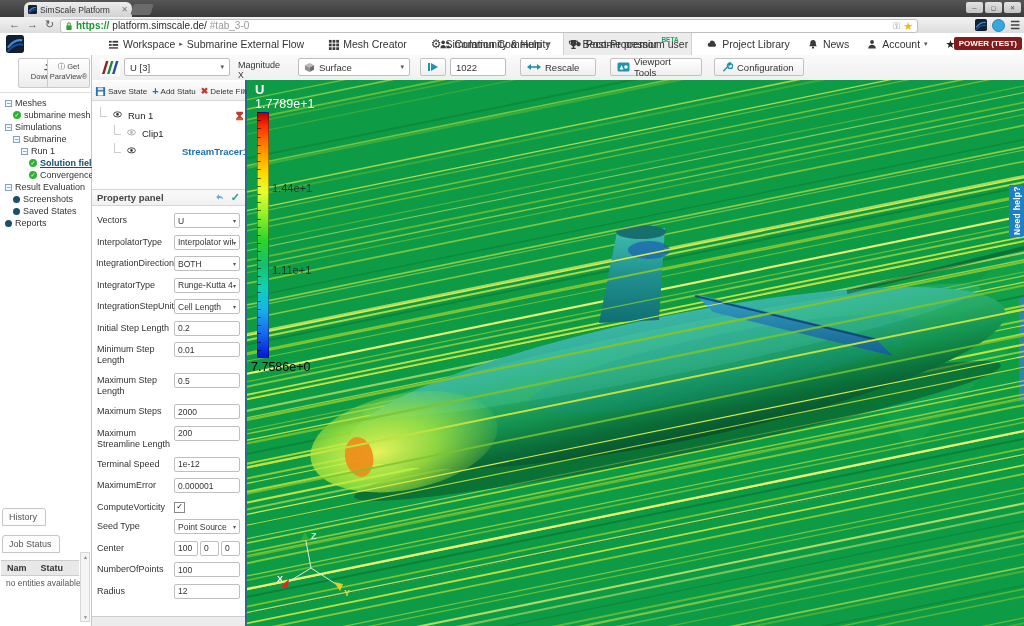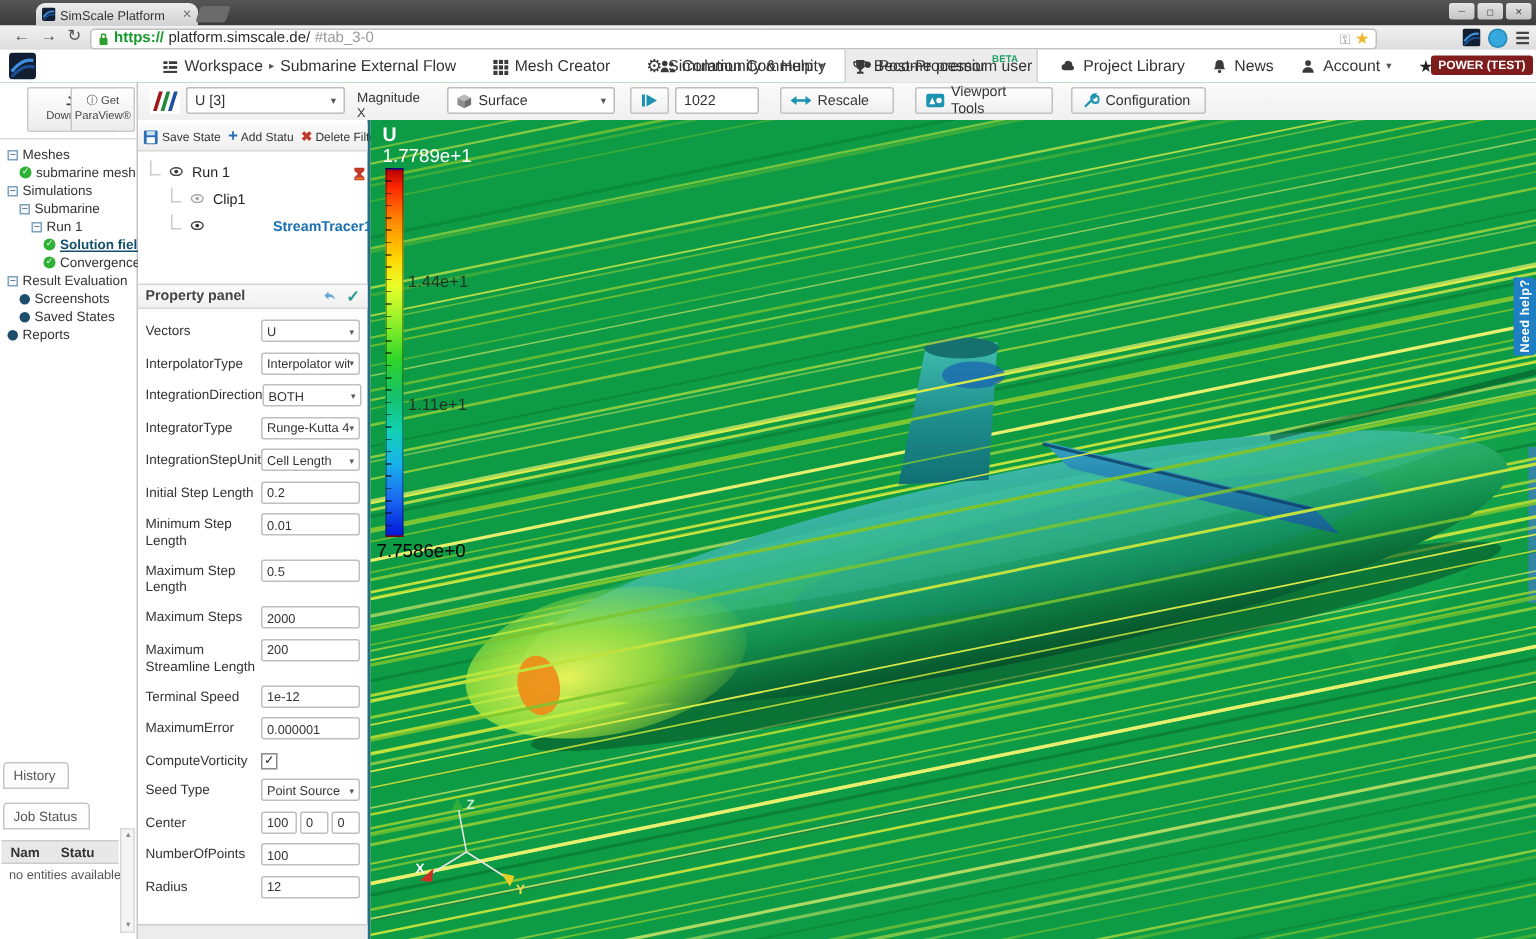--- a/index.html
+++ b/index.html
@@ -67,21 +67,21 @@
              border-bottom:1px solid #d8d8d8;display:flex;align-items:center;gap:5px;padding:0 3px;box-sizing:border-box;}
   .action{display:flex;align-items:center;gap:2px;font-size:8px;color:#333;white-space:nowrap;}
   .pitem{position:absolute;left:0;width:153px;height:17px;display:flex;align-items:center;gap:4px;font-size:9.5px;color:#222;}
   .pitem .nm.sel{color:#1b6fae;font-weight:bold;margin-left:40px;}
   .pstatus{position:absolute;right:8px;}
   .connector{border-left:1px solid #ccc;border-bottom:1px solid #ccc;width:6px;height:9px;margin-top:-8px;flex:none;}
   .pphead{position:absolute;left:0;top:109px;width:153px;height:17px;background:linear-gradient(#fafafa,#f0f0f0);
           border-top:1px solid #d5d5d5;border-bottom:1px solid #d5d5d5;display:flex;align-items:center;
           font-size:9.5px;font-weight:bold;color:#444;padding:0 5px;box-sizing:border-box;}
   .ppfields{position:absolute;left:0;top:128px;width:153px;bottom:10px;padding:5px 5px 0 5px;box-sizing:border-box;overflow:hidden;}
-  .frow{display:flex;align-items:flex-start;margin-bottom:6.5px;}
+  .frow{display:flex;align-items:flex-start;margin-bottom:6.5px;justify-content:flex-end;}
   .flabel{flex:1;font-size:9px;color:#333;line-height:1.25;padding-top:2px;}
   .fctl{width:66px;flex:none;}
   .fselect,.finput{height:15px;background:#fff;border:1px solid #bfbfbf;border-radius:2px;font-size:8.5px;color:#333;
           display:flex;align-items:center;padding:0 3px;box-sizing:border-box;white-space:nowrap;overflow:hidden;}
   .fselect .caret{margin-left:auto;font-size:6px;color:#555;flex:none;}
   .fcheck{width:9px;height:9px;border:1px solid #888;background:#fff;font-size:8px;line-height:8px;color:#111;text-align:center;margin-top:2px;}
   .midfoot{position:absolute;left:0;bottom:0;width:153px;height:9px;background:#ececec;border-top:1px solid #ccc;}
   
   .viewport{left:247px;top:80px;width:777px;height:546px;background:#0d9c45;overflow:hidden;}
   .legend{left:8px;top:2px;width:90px;color:#fff;}

